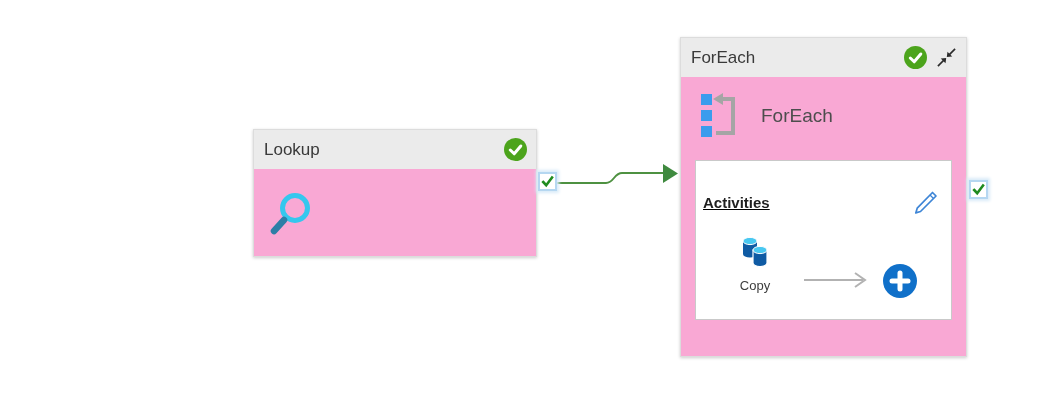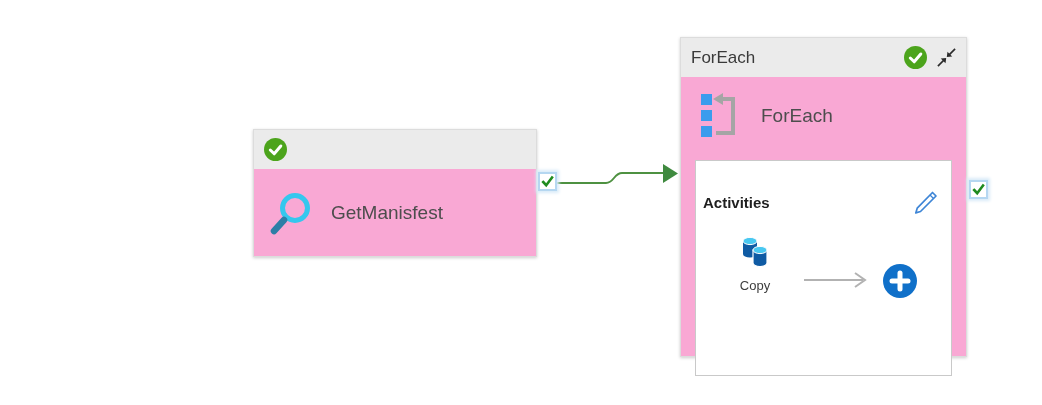--- a/index.html
+++ b/index.html
@@ -72,24 +72,25 @@
   .foreach-body-row .activity-name {
     margin-left: 24px;
     font-size: 19px;
     color: #4d4d4d;
   }
 
   
   .activities-panel {
     position: absolute;
     left: 14px; top: 122px;
-    width: 257px; height: 216px;
+    width: 257px; height: 160px;
     border: 1px solid #c9c9c9;
     background: #ffffff;
     box-sizing: border-box;
+    text-decoration: underline;
   }
   .activities-header {
     display: flex;
     align-items: center;
     justify-content: space-between;
     margin-top: 28px;
     padding: 0 13px 0 7px;
   }
   .activities-title {
     font-size: 15px;
@@ -139,31 +140,31 @@
 </head>
 <body>
 
 <svg id="connector-layer" viewBox="0 0 1042 405" xmlns="http://www.w3.org/2000/svg">
   <path d="M557 183 H606 C614 183 614 173 622 173 H664" fill="none" stroke="#4e9141" stroke-width="2"></path>
   <polygon points="663,164 678,173.5 663,183" fill="#3f8a3f"></polygon>
 </svg>
 
 <div class="node" id="lookup-node">
   <div class="node-header">
+    <span class="node-title">Lookup</span>
     <svg class="status-icon" viewBox="0 0 23 23">
       <circle cx="11.5" cy="11.5" r="11.5" fill="#4ca41c"></circle>
       <polyline points="6.3,12 10.2,15.8 16.8,8" fill="none" stroke="#ffffff" stroke-width="3" stroke-linecap="round" stroke-linejoin="round"></polyline>
     </svg>
   </div>
   <div class="lookup-body">
     <svg width="46" height="46" viewBox="0 0 46 46">
       <circle cx="27" cy="18" r="12.5" fill="none" stroke="#35c7ee" stroke-width="5"></circle>
       <line x1="16" y1="30" x2="6" y2="41" stroke="#2d7ea6" stroke-width="6.5" stroke-linecap="round"></line>
     </svg>
-    <span class="activity-name">GetManisfest</span>
   </div>
   <div class="port-checkbox" id="lookup-port">
     <svg width="13" height="13" viewBox="0 0 13 13">
       <polyline points="2.2,7 5.2,10.2 11,2.6" fill="none" stroke="#1f8b1f" stroke-width="2.6" stroke-linecap="square"></polyline>
     </svg>
   </div>
 </div>
 
 <div class="node" id="foreach-node">
   <div class="node-header">

